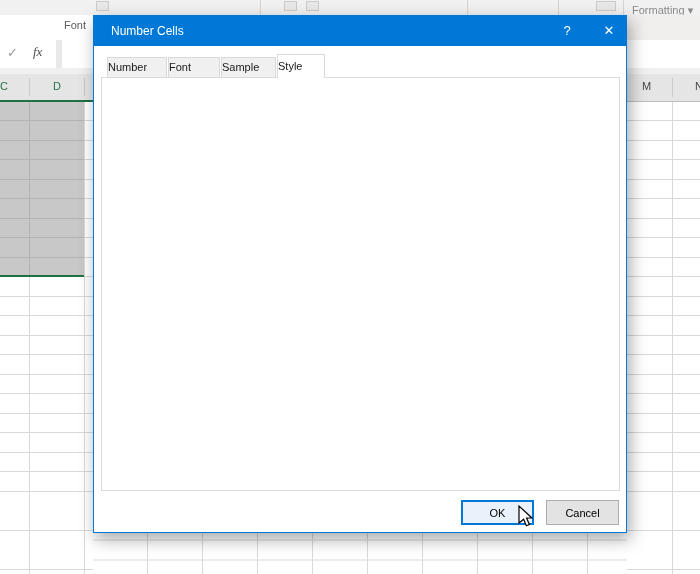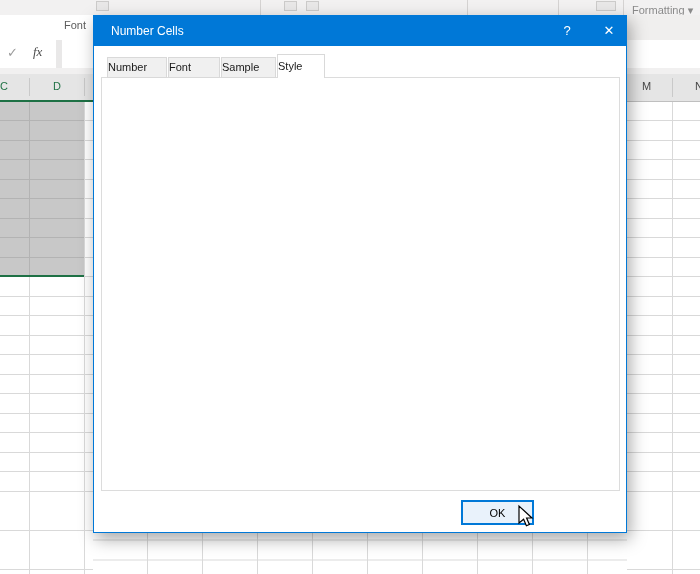--- a/index.html
+++ b/index.html
@@ -279,19 +279,20 @@
     <div class="sample-group">
       <div class="sample-label">Sample</div>
       <div class="sample-fill" id="sample-fill" style="background: rgb(112, 173, 71);"></div>
     </div>
 
     <div class="btn clear-btn">
         <span><span>Clea</span><u>r</u><span></span></span>
       </div>
 
     <div class="btn ok-btn">OK</div>
+    <div class="btn cancel-btn">Cancel</div>
   </div>
 
   <svg class="cursor" viewBox="0 0 22 24">
     <polygon points="4,2 4,19 8.6,15.2 11.4,21.8 14.4,20.5 11.6,14 17,14" fill="#ffffff" stroke="#000000" stroke-width="1.2"></polygon>
   </svg>
 
 </div>
 
 </body></html>

